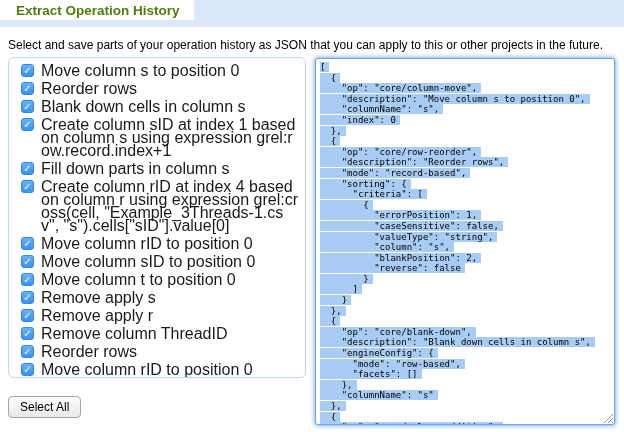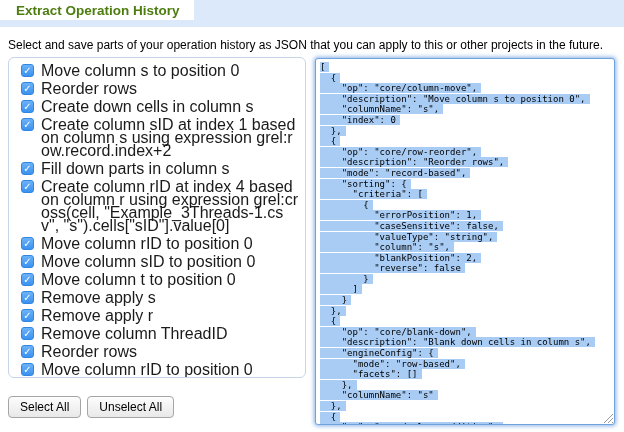--- a/index.html
+++ b/index.html
@@ -95,25 +95,25 @@
       <div class="op-row">
         <span class="cb">✓</span>
         <span class="op-label">Move column s to position 0</span>
       </div>
       <div class="op-row">
         <span class="cb">✓</span>
         <span class="op-label">Reorder rows</span>
       </div>
       <div class="op-row">
         <span class="cb">✓</span>
-        <span class="op-label">Create down cells in column s</span>
-      </div>
-      <div class="op-row">
-        <span class="cb">✓</span>
-        <span class="op-label">Create column sID at index 1 based on column s using expression grel:row.record.index+2</span>
+        <span class="op-label">Blank down cells in column s</span>
+      </div>
+      <div class="op-row">
+        <span class="cb">✓</span>
+        <span class="op-label">Create column sID at index 1 based on column s using expression grel:row.record.index+1</span>
       </div>
       <div class="op-row">
         <span class="cb">✓</span>
         <span class="op-label">Fill down parts in column s</span>
       </div>
       <div class="op-row">
         <span class="cb">✓</span>
         <span class="op-label">Create column rID at index 4 based on column r using expression grel:cross(cell, "Example_3Threads-1.csv", "s").cells["sID"].value[0]</span>
       </div>
       <div class="op-row">
@@ -198,16 +198,15 @@
       </div>
     <svg class="resize-grip" viewBox="0 0 11 11">
       <line x1="2" y1="11" x2="11" y2="2" stroke="#999999" stroke-width="1"></line>
       <line x1="6" y1="11" x2="11" y2="6" stroke="#999999" stroke-width="1"></line>
       <line x1="10" y1="11" x2="11" y2="10" stroke="#999999" stroke-width="1"></line>
     </svg>
   </div>
 
   <div class="btn-row">
     <button class="btn">Select All</button>
-    <button class="btn">Unselect All</button>
   </div>
 
 </div>
 
 </body></html>

